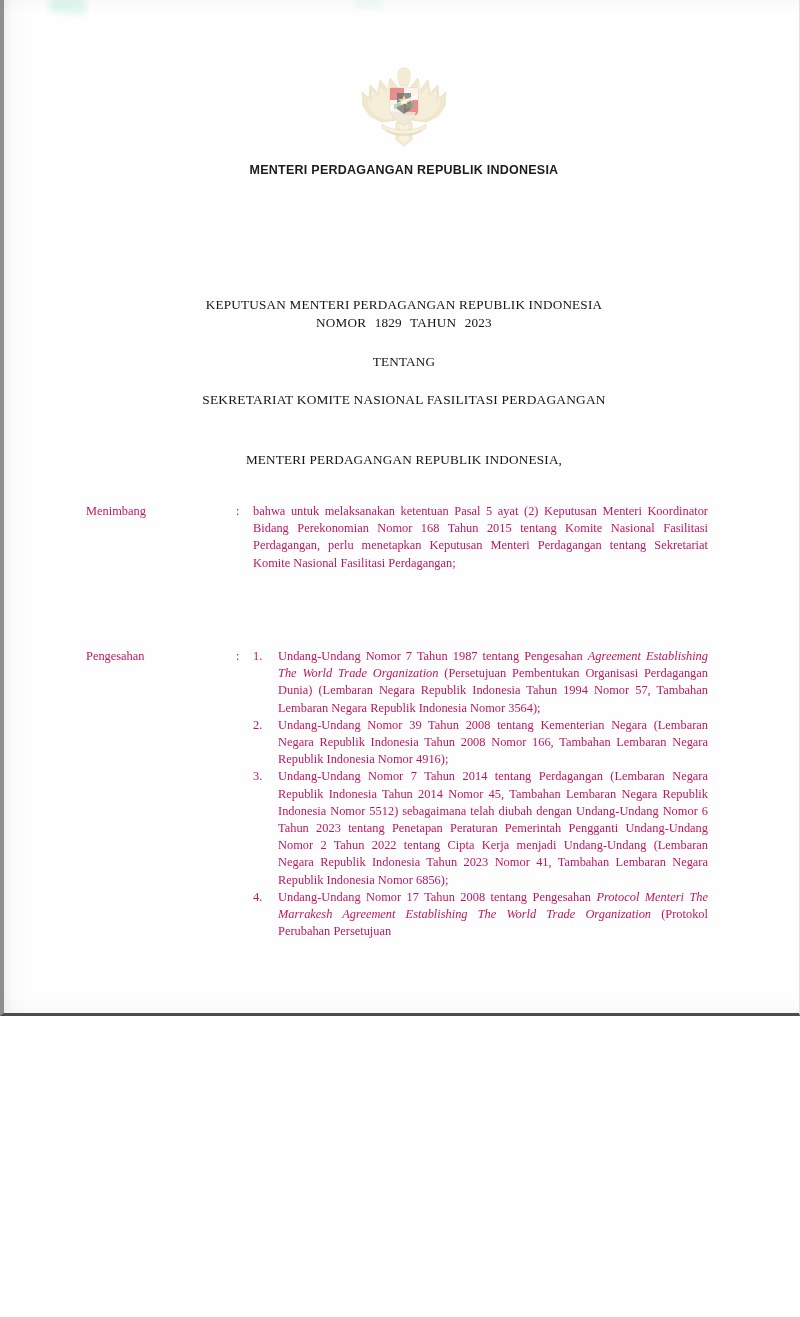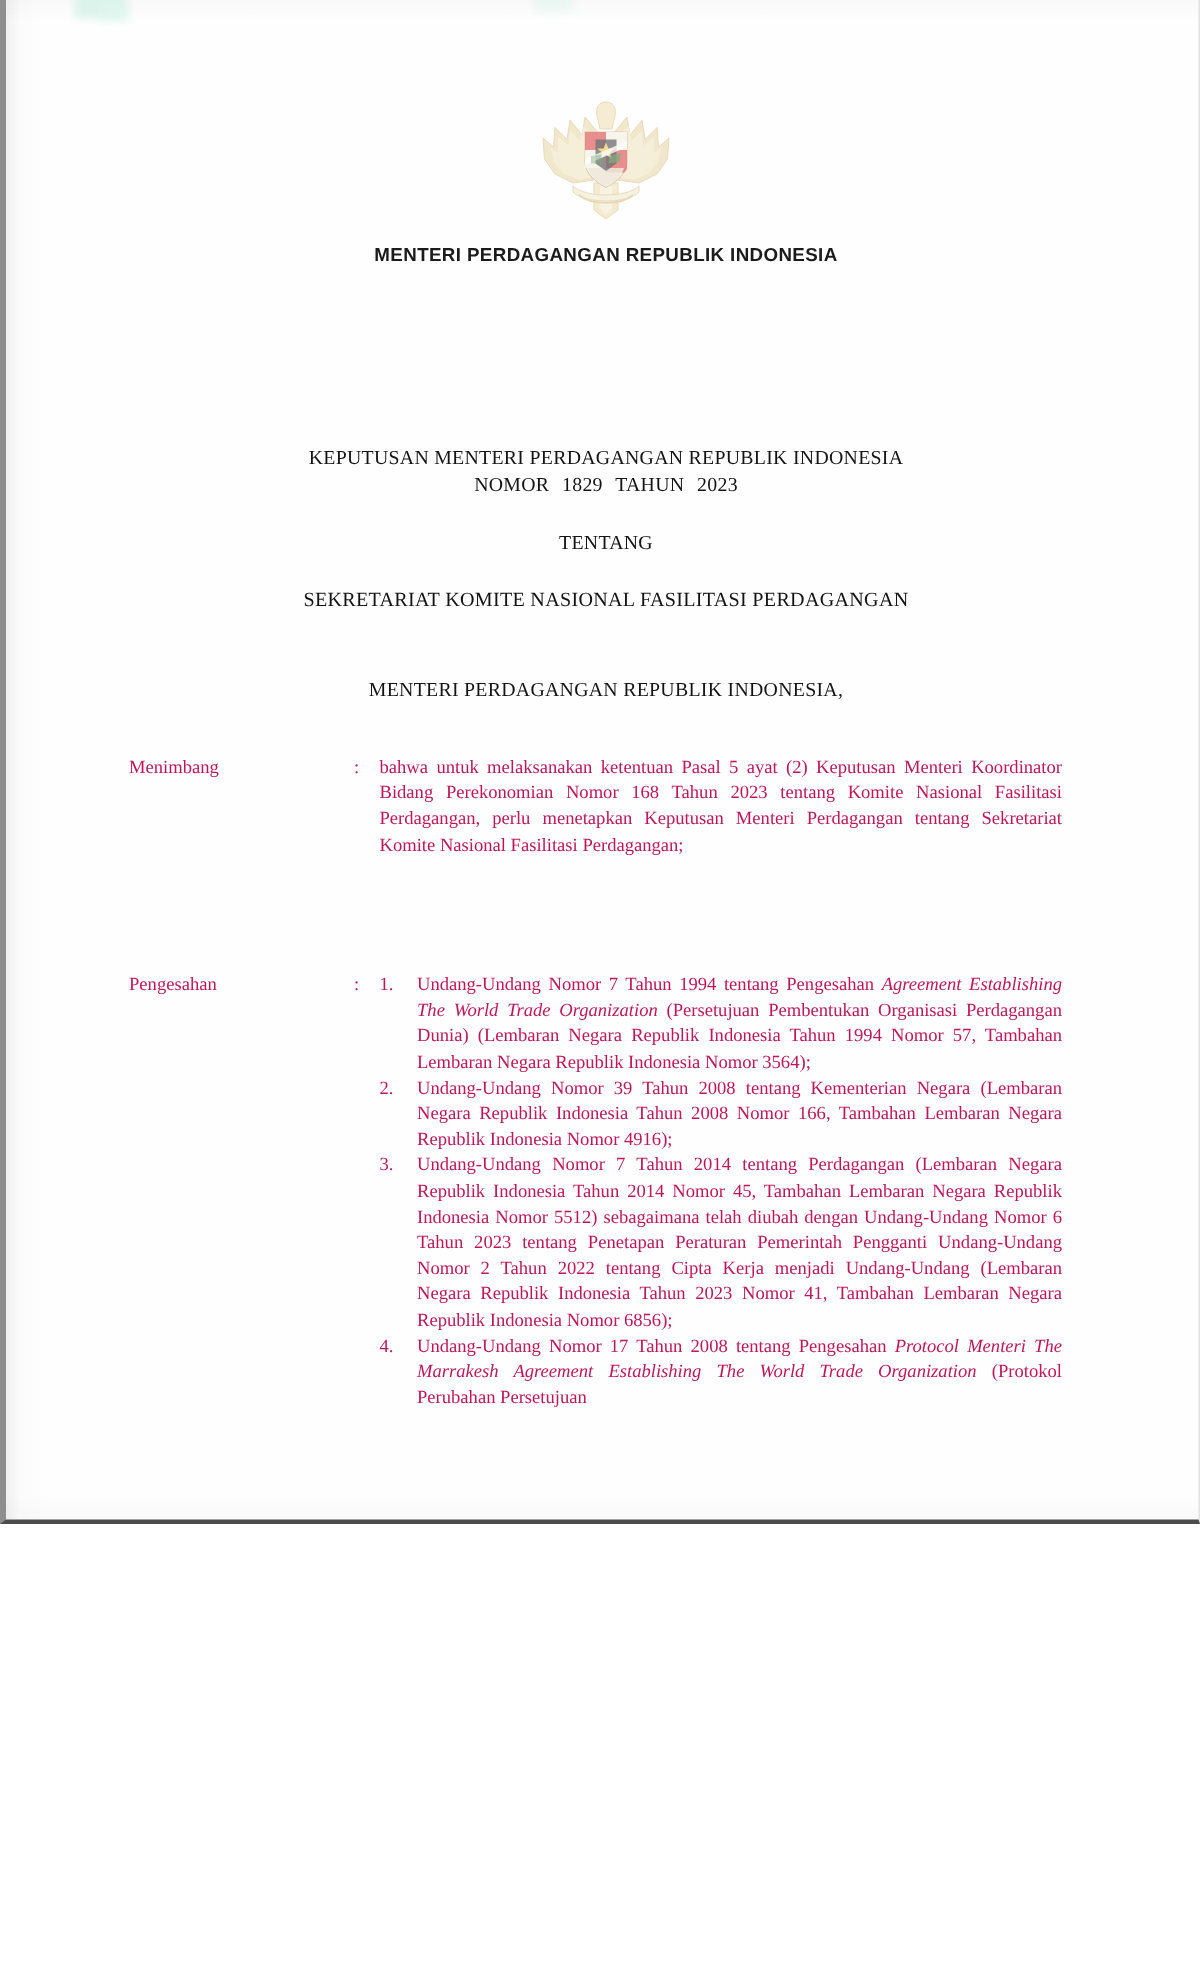--- a/index.html
+++ b/index.html
@@ -233,30 +233,30 @@
     <div class="doc-number-line">NOMOR  1829  TAHUN  2023</div>
     <div class="doc-about">TENTANG</div>
     <div class="doc-subject">SEKRETARIAT KOMITE NASIONAL FASILITASI PERDAGANGAN</div>
     <div class="doc-authority">MENTERI PERDAGANGAN REPUBLIK INDONESIA,</div>
   </div>
 
   <div class="clause" id="clause-menimbang">
     <div class="clause-label">Menimbang</div>
     <div class="clause-colon">:</div>
     <div class="clause-body">
-      <p>bahwa untuk melaksanakan ketentuan Pasal 5 ayat (2) Keputusan Menteri Koordinator Bidang Perekonomian Nomor 168 Tahun 2023 tentang Komite Nasional Fasilitasi Perdagangan, perlu menetapkan Keputusan Menteri Perdagangan tentang Sekretariat Komite Nasional Fasilitasi Perdagangan;</p>
+      <p>bahwa untuk melaksanakan ketentuan Pasal 5 ayat (2) Keputusan Menteri Koordinator Bidang Perekonomian Nomor 168 Tahun 2015 tentang Komite Nasional Fasilitasi Perdagangan, perlu menetapkan Keputusan Menteri Perdagangan tentang Sekretariat Komite Nasional Fasilitasi Perdagangan;</p>
     </div>
   </div>
 
   <div class="clause" id="clause-mengingat">
     <div class="clause-label">Pengesahan</div>
     <div class="clause-colon">:</div>
     <div class="clause-body">
       <ol class="legal-list" id="legal-list">
-          <li><span class="li-num">1.</span><span>Undang-Undang Nomor 7 Tahun 1994 tentang Pengesahan </span><span class="it">Agreement Establishing The World Trade Organization</span><span> (Persetujuan Pembentukan Organisasi Perdagangan Dunia) (Lembaran Negara Republik Indonesia Tahun 1994 Nomor 57, Tambahan Lembaran Negara Republik Indonesia Nomor 3564);</span></li>
+          <li><span class="li-num">1.</span><span>Undang-Undang Nomor 7 Tahun 1987 tentang Pengesahan </span><span class="it">Agreement Establishing The World Trade Organization</span><span> (Persetujuan Pembentukan Organisasi Perdagangan Dunia) (Lembaran Negara Republik Indonesia Tahun 1994 Nomor 57, Tambahan Lembaran Negara Republik Indonesia Nomor 3564);</span></li>
           <li><span class="li-num">2.</span><span>Undang-Undang Nomor 39 Tahun 2008 tentang Kementerian Negara (Lembaran Negara Republik Indonesia Tahun 2008 Nomor 166, Tambahan Lembaran Negara Republik Indonesia Nomor 4916);</span></li>
           <li><span class="li-num">3.</span><span>Undang-Undang Nomor 7 Tahun 2014 tentang Perdagangan (Lembaran Negara Republik Indonesia Tahun 2014 Nomor 45, Tambahan Lembaran Negara Republik Indonesia Nomor 5512) sebagaimana telah diubah dengan Undang-Undang Nomor 6 Tahun 2023 tentang Penetapan Peraturan Pemerintah Pengganti Undang-Undang Nomor 2 Tahun 2022 tentang Cipta Kerja menjadi Undang-Undang (Lembaran Negara Republik Indonesia Tahun 2023 Nomor 41, Tambahan Lembaran Negara Republik Indonesia Nomor 6856);</span></li>
           <li><span class="li-num">4.</span><span>Undang-Undang Nomor 17 Tahun 2008 tentang Pengesahan </span><span class="it">Protocol Menteri The Marrakesh Agreement Establishing The World Trade Organization</span><span> (Protokol Perubahan Persetujuan</span></li>
         </ol>
     </div>
   </div>
 
 </div>
 
 </body></html>

